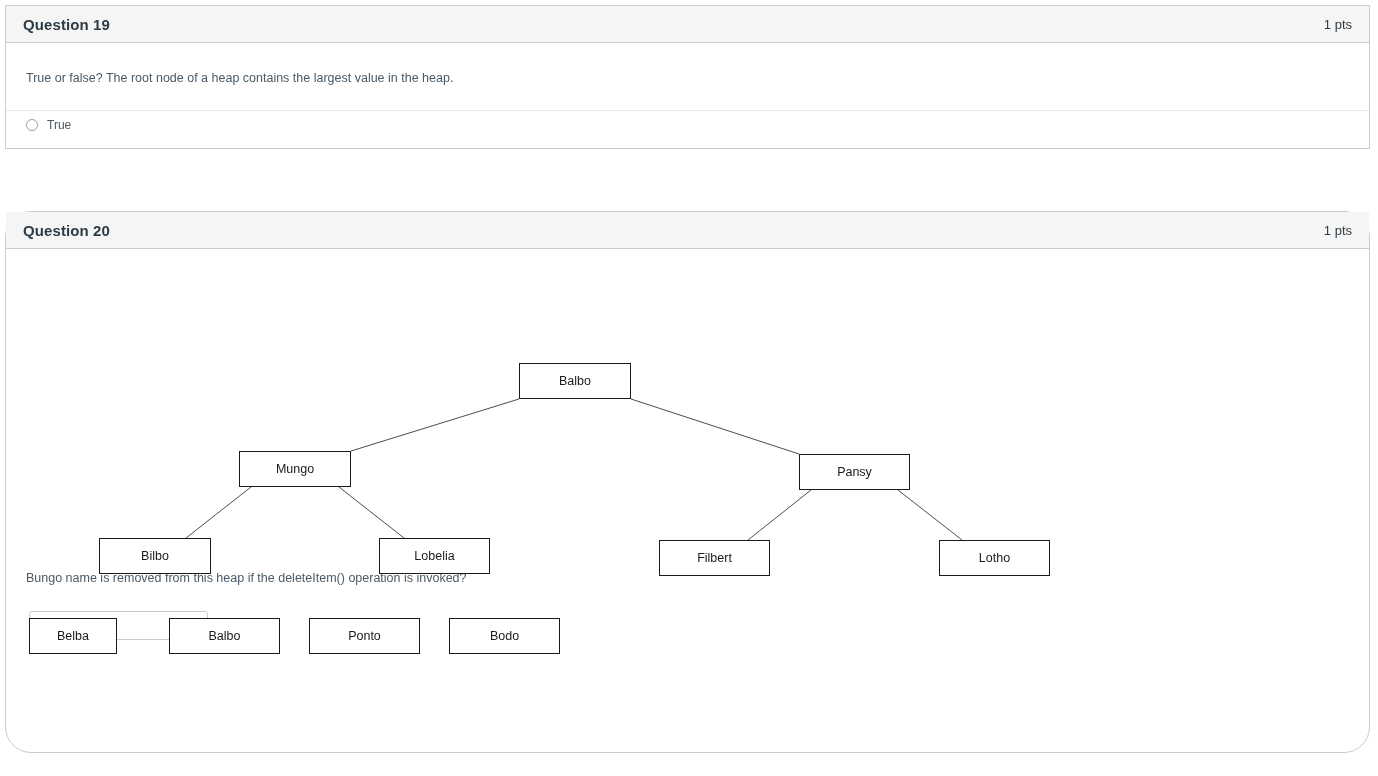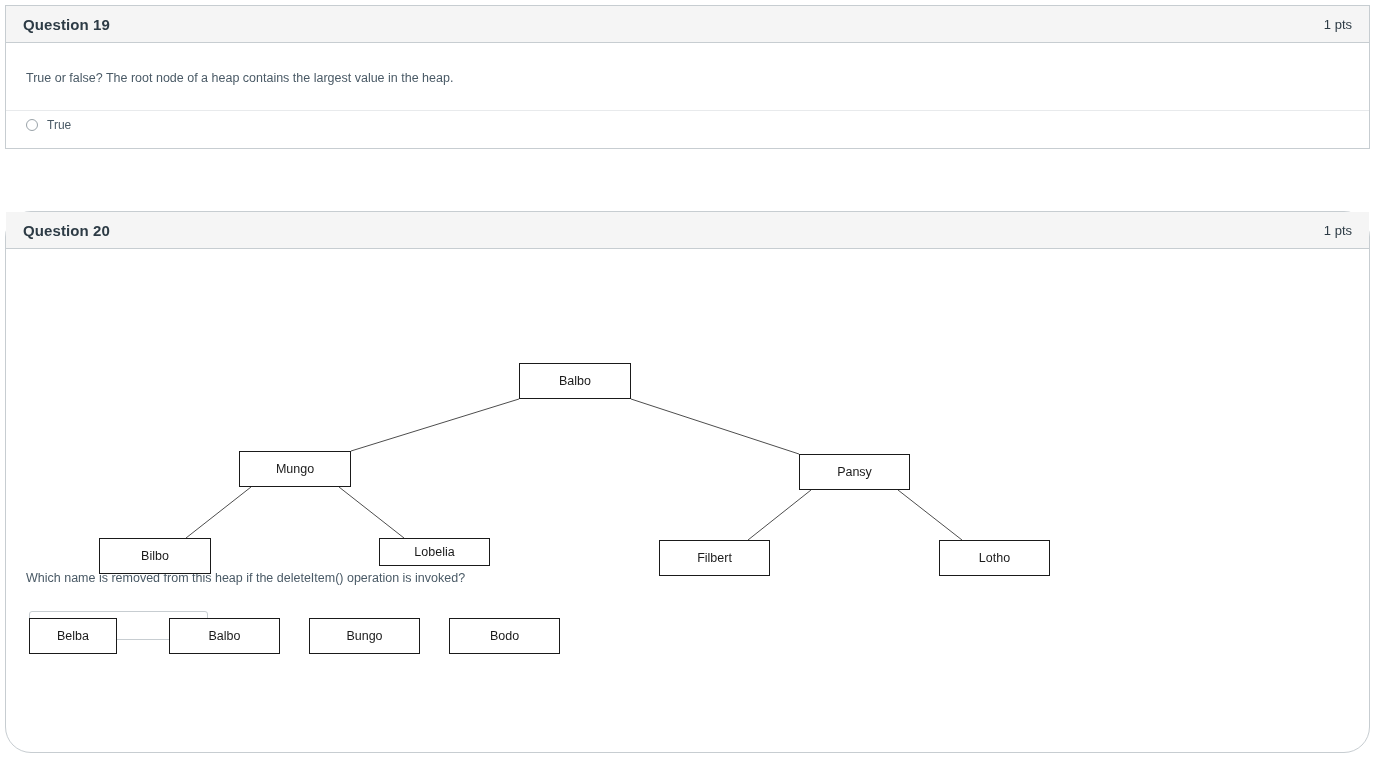--- a/index.html
+++ b/index.html
@@ -191,43 +191,43 @@
             </div>
             <div class="tree-node" style="left: 233px; top: 194px; width: 112px; height: 36px;">
               <span>Mungo</span>
             </div>
             <div class="tree-node" style="left: 793px; top: 197px; width: 111px; height: 36px;">
               <span>Pansy</span>
             </div>
             <div class="tree-node" style="left: 93px; top: 281px; width: 112px; height: 36px;">
               <span>Bilbo</span>
             </div>
-            <div class="tree-node" style="left: 373px; top: 281px; width: 111px; height: 28px;">
+            <div class="tree-node" style="left: 373px; top: 281px; width: 111px; height: 36px;">
               <span>Lobelia</span>
             </div>
             <div class="tree-node" style="left: 653px; top: 283px; width: 111px; height: 36px;">
               <span>Filbert</span>
             </div>
             <div class="tree-node" style="left: 933px; top: 283px; width: 111px; height: 36px;">
               <span>Lotho</span>
             </div>
             <div class="tree-node" style="left: 23px; top: 361px; width: 88px; height: 36px;">
               <span>Belba</span>
             </div>
             <div class="tree-node" style="left: 163px; top: 361px; width: 111px; height: 36px; text-align: center;">
               <span>Balbo</span>
             </div>
             <div class="tree-node" style="left: 303px; top: 361px; width: 111px; height: 36px;">
-              <span>Bungo</span>
+              <span>Ponto</span>
             </div>
             <div class="tree-node" style="left: 443px; top: 361px; width: 111px; height: 36px;">
               <span>Bodo</span>
             </div>
           </div>
       </div>
 
-      <div class="followup-text">Which name is removed from this heap if the deleteItem() operation is invoked?</div>
+      <div class="followup-text">Bungo name is removed from this heap if the deleteItem() operation is invoked?</div>
 
       <input class="short-answer-input" type="text" placeholder="" value="" style="">
     </div>
   </div>
 
 </div>
 
 </body></html>

